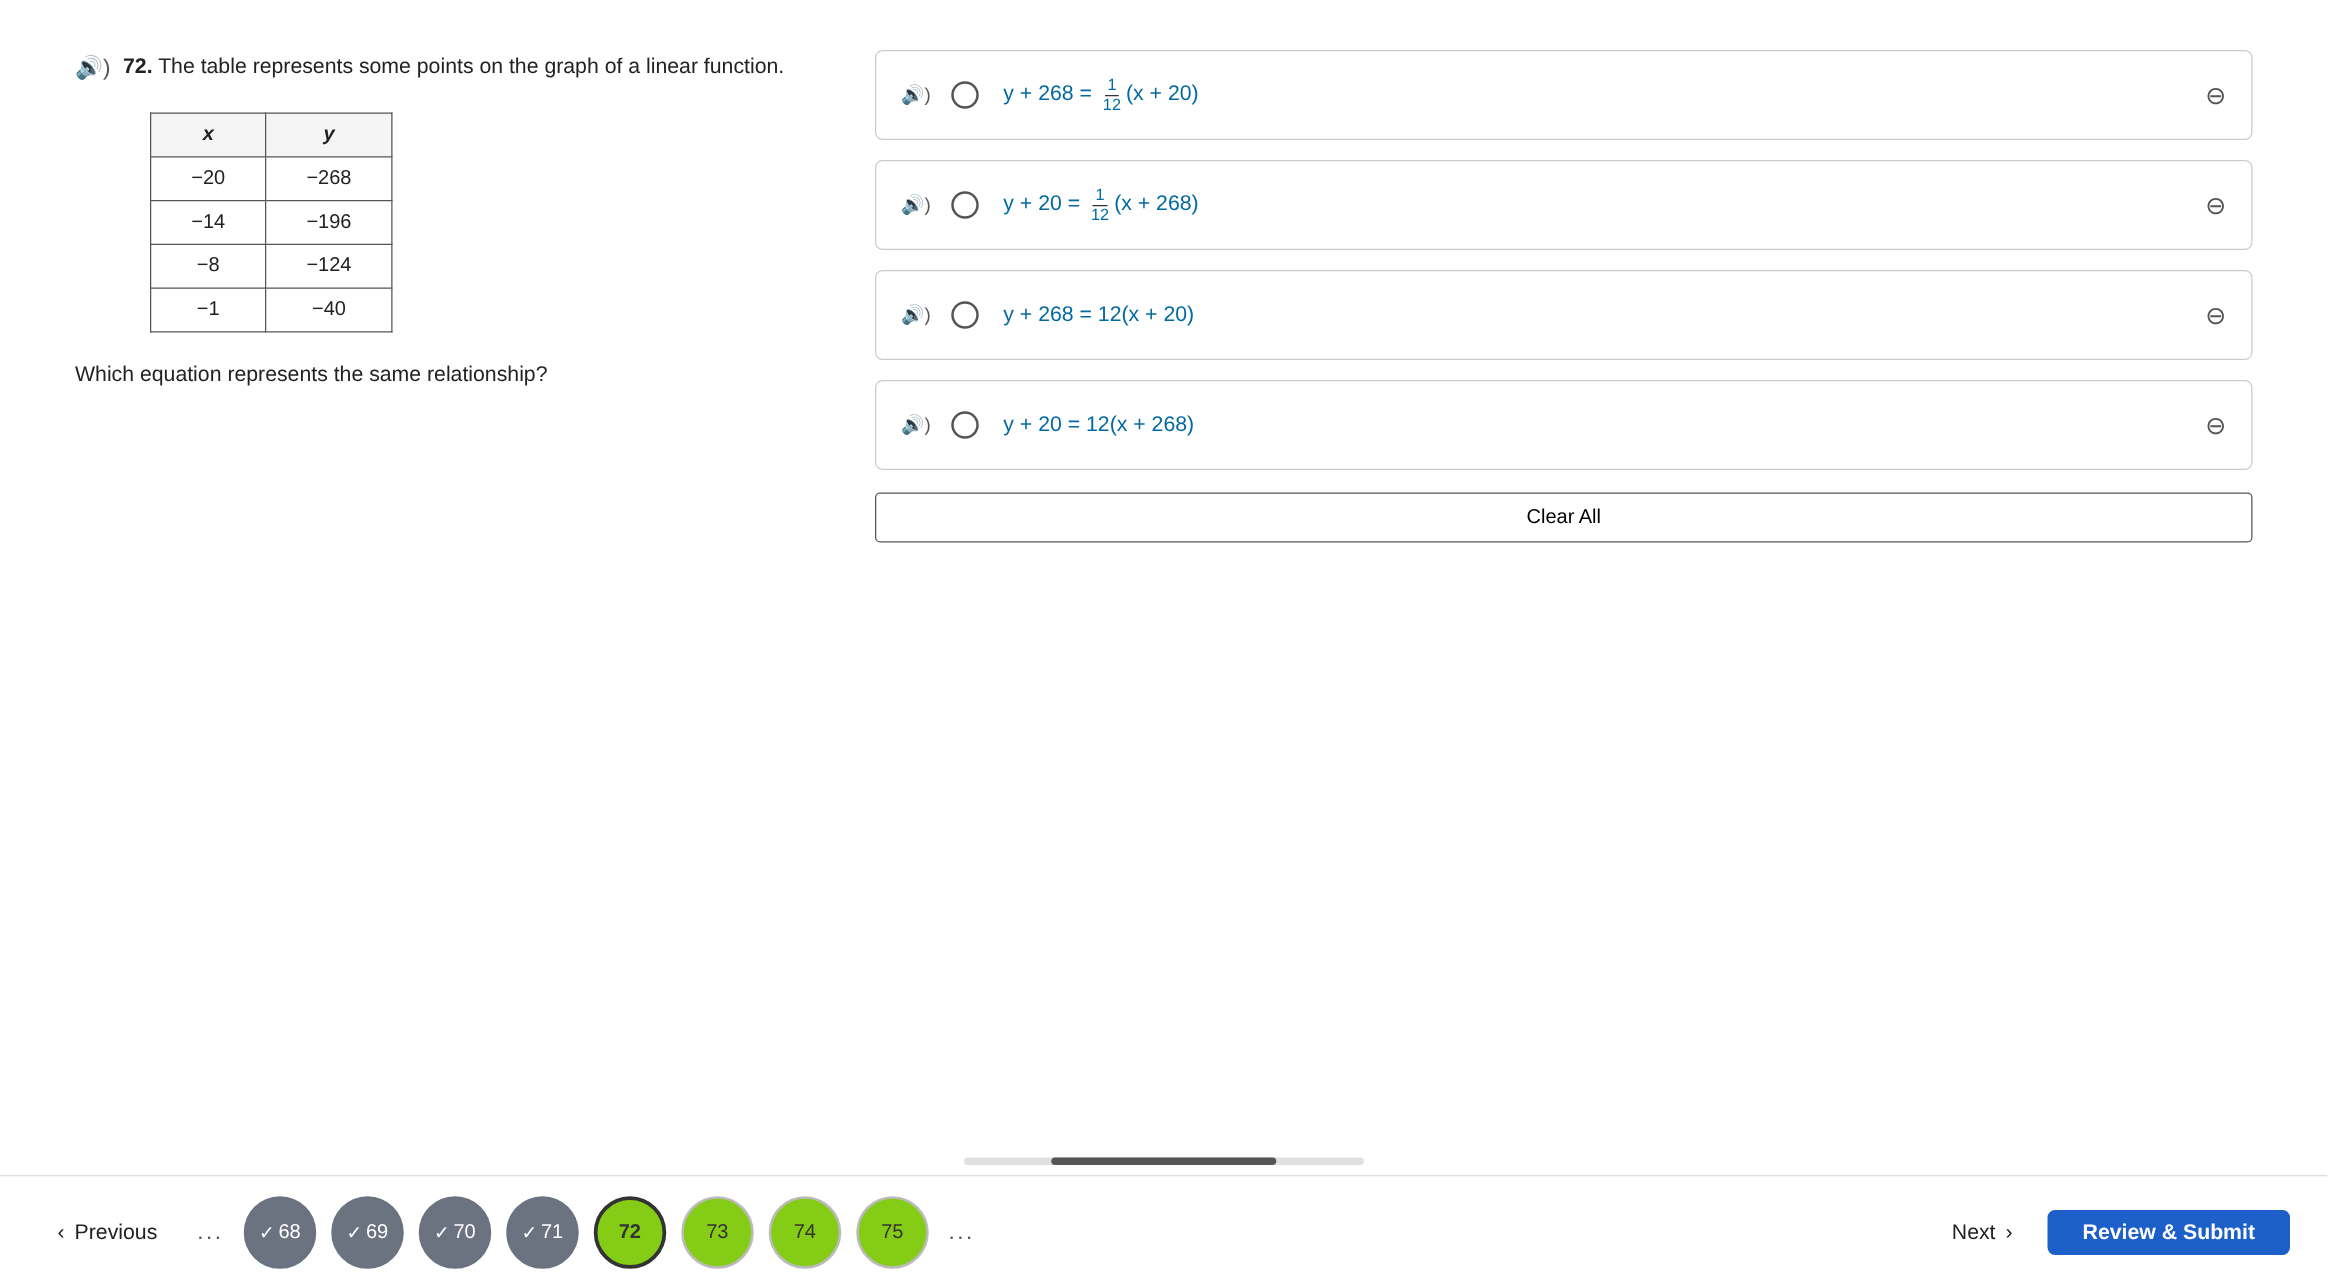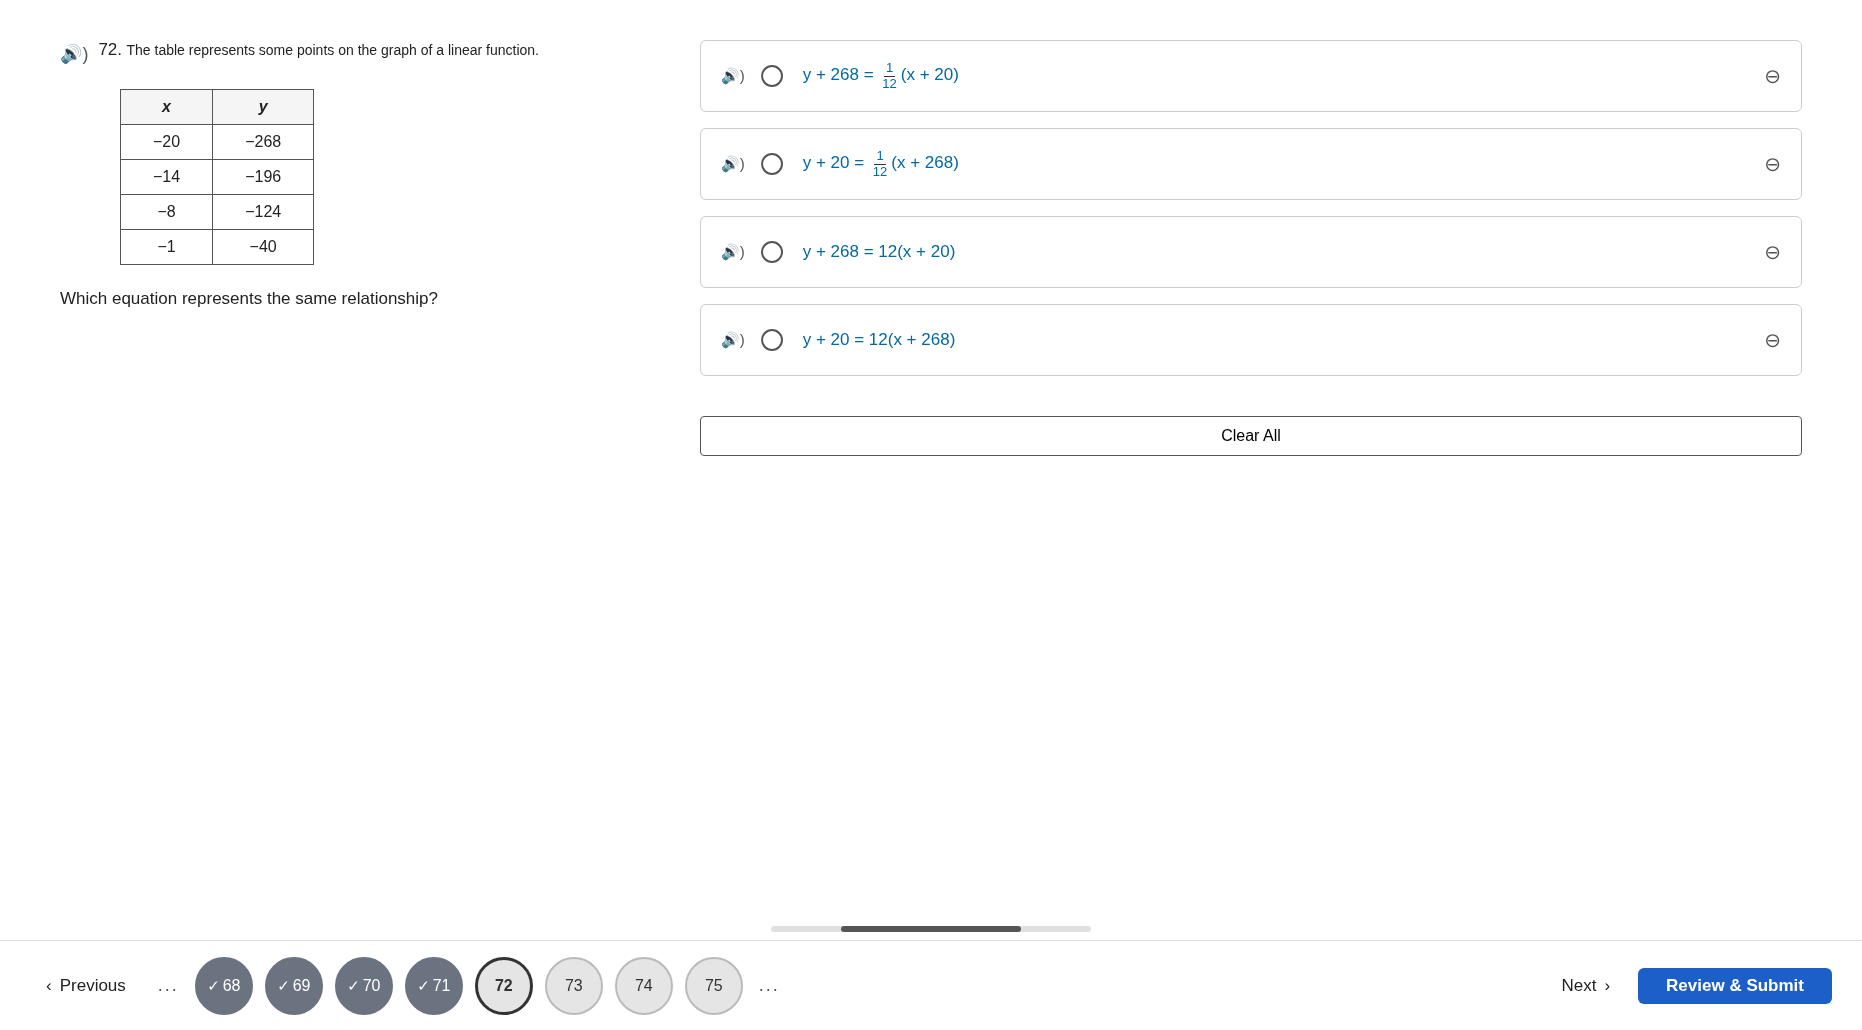--- a/index.html
+++ b/index.html
@@ -36,26 +36,26 @@
 
     .speaker-icon {
       color: #555;
       font-size: 18px;
       margin-top: 3px;
       cursor: pointer;
     }
 
     .question-number {
       font-size: 17px;
-      font-weight: 400;
+      font-weight: 700;
       white-space: nowrap;
     }
 
     .question-text {
-      font-size: 14px;
+      font-size: 17px;
       line-height: 1.5;
       text-align: right;
     }
 
     .table-container {
       margin: 24px 0 24px 60px;
     }
 
     table.data-table {
       border-collapse: collapse;
@@ -151,21 +151,21 @@
     }
 
     .clear-all-btn {
       display: inline-block;
       border: 1.5px solid #555;
       border-radius: 4px;
       padding: 10px 22px;
       font-size: 16px;
       cursor: pointer;
       background: #fff;
-      margin-top: 24px;
+      margin-top: 2px;
       font-weight: 500;
     }
 
     
     .bottom-nav {
       height: 90px;
       border-top: 1px solid #ddd;
       display: flex;
       align-items: center;
       padding: 0 30px;
@@ -191,21 +191,21 @@
       color: #555;
       letter-spacing: 2px;
       padding: 0 4px;
     }
 
     .page-btn {
       width: 58px;
       height: 58px;
       border-radius: 50%;
       border: 2px solid #bbb;
-      background: #e5e5e5;
+      background: #84cc16;
       font-size: 16px;
       font-weight: 500;
       cursor: pointer;
       display: flex;
       align-items: center;
       justify-content: center;
       color: #333;
       position: relative;
     }
 

